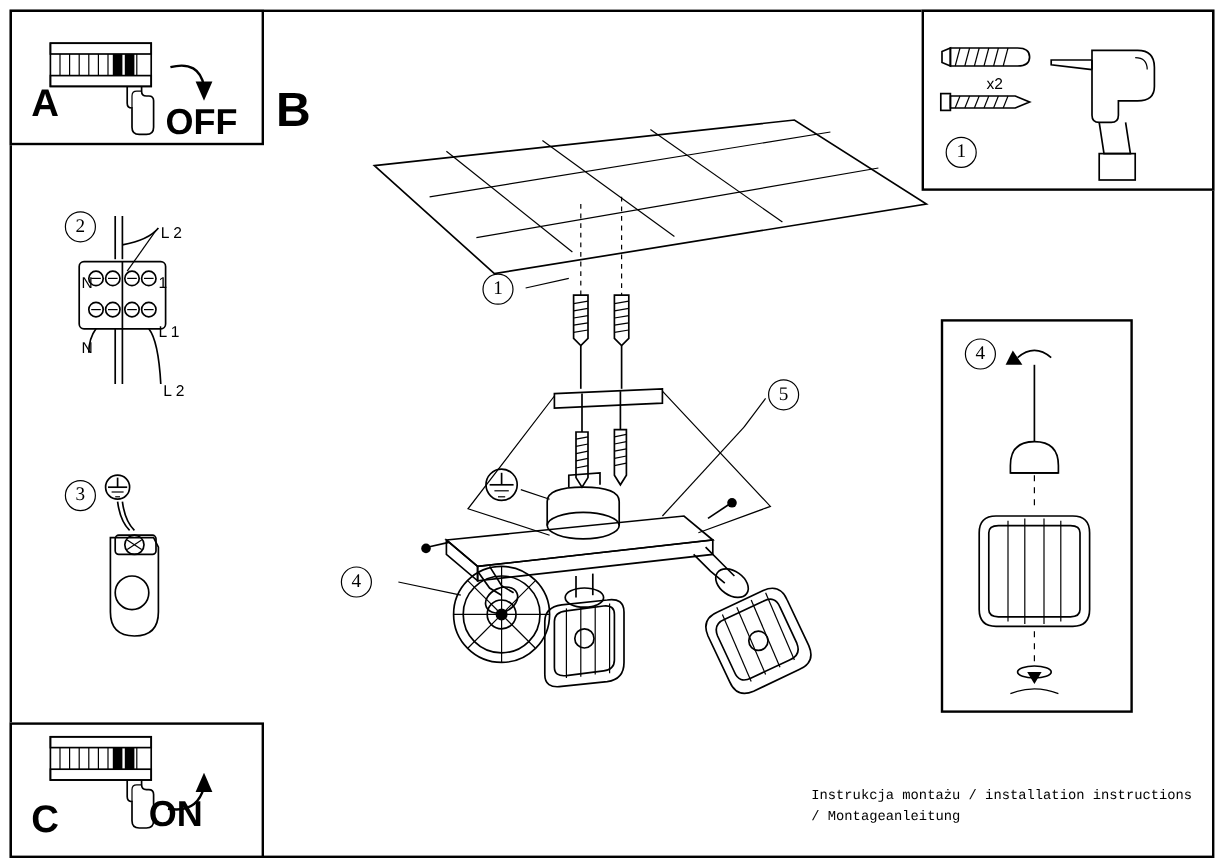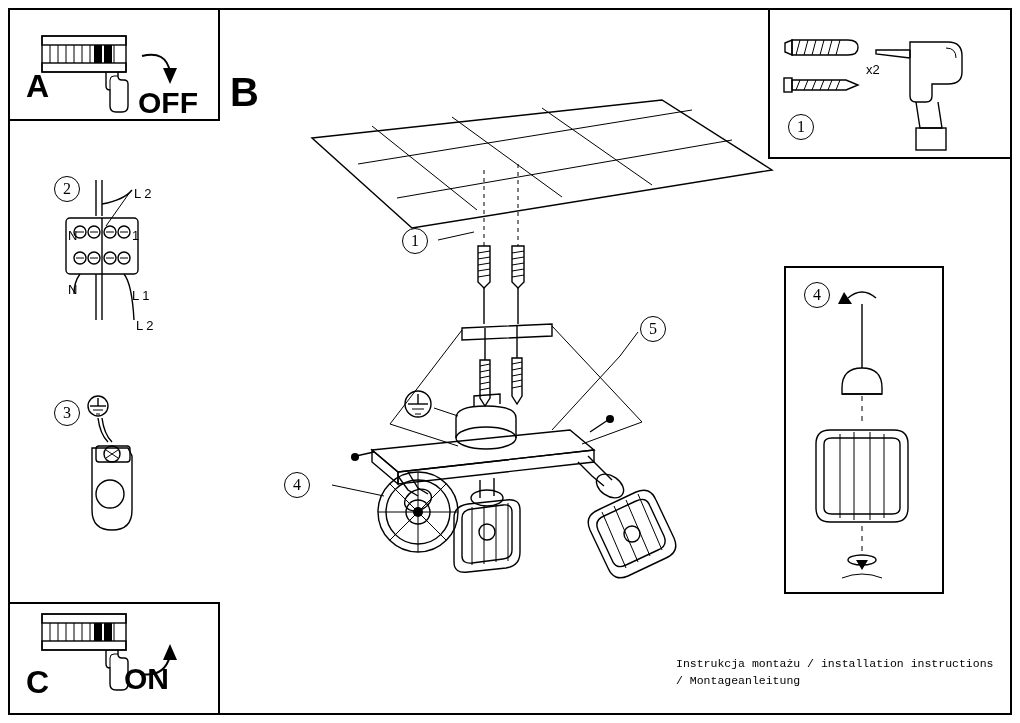--- a/index.html
+++ b/index.html
@@ -142,21 +142,21 @@
       </g>
       <g>
         <path class="s2" d="M130 70 Q154 74 160 52"></path>
         <path class="fb" d="M153 56 L167 56 L160 40 Z"></path>
       </g>
     </svg>
   </div>
 
   <div class="panel" style="left:768px; top:8px; width:244px; height:151px;">
     <div class="circ-num" style="left:18px; top:104px;">1</div>
-    <div class="lbl" style="left:52px; top:52px;margin-left:44px;">x2</div>
+    <div class="lbl" style="left:52px; top:52px;">x2</div>
     <svg style="position:absolute; left:0; top:0;" width="244" height="151">
 
       <g>
         <path class="s" d="M22 30 L22 45 L78 45 Q88 45 88 37.5 Q88 30 78 30 Z"></path>
         <g class="sthin">
           <line x1="30" y1="30" x2="26" y2="45"></line>
           <line x1="38" y1="30" x2="34" y2="45"></line>
           <line x1="46" y1="30" x2="42" y2="45"></line>
           <line x1="54" y1="30" x2="50" y2="45"></line>
           <line x1="62" y1="30" x2="58" y2="45"></line>
@@ -228,21 +228,21 @@
       </g>
     </svg>
   </div>
 
   <div style="position:absolute; left:40px; top:170px; width:170px; height:170px;">
     <div class="circ-num" style="left:14px; top:6px;">2</div>
     <div class="lbl" style="left:94px; top:16px;">L 2</div>
     <div class="lbl" style="left:92px; top:58px;">1</div>
     <div class="lbl" style="left:28px; top:58px;">N</div>
     <div class="lbl" style="left:28px; top:112px;">N</div>
-    <div class="lbl" style="left:92px; top:118px;">L 1</div>
+    <div class="lbl" style="left:92px; top:99px;">L 1</div>
     <div class="lbl" style="left:96px; top:148px;">L 2</div>
     <svg style="position:absolute; left:0; top:0;" width="170" height="170">
 
       <path class="s" d="M56 10 L56 46"></path>
       <path class="s" d="M62 10 L62 46"></path>
       <path class="s" d="M62 34 Q84 30 92 20"></path>
 
       <rect class="s" x="26" y="48" width="72" height="56" rx="4"></rect>
       <line class="s" x1="62" y1="48" x2="62" y2="104"></line>
 

